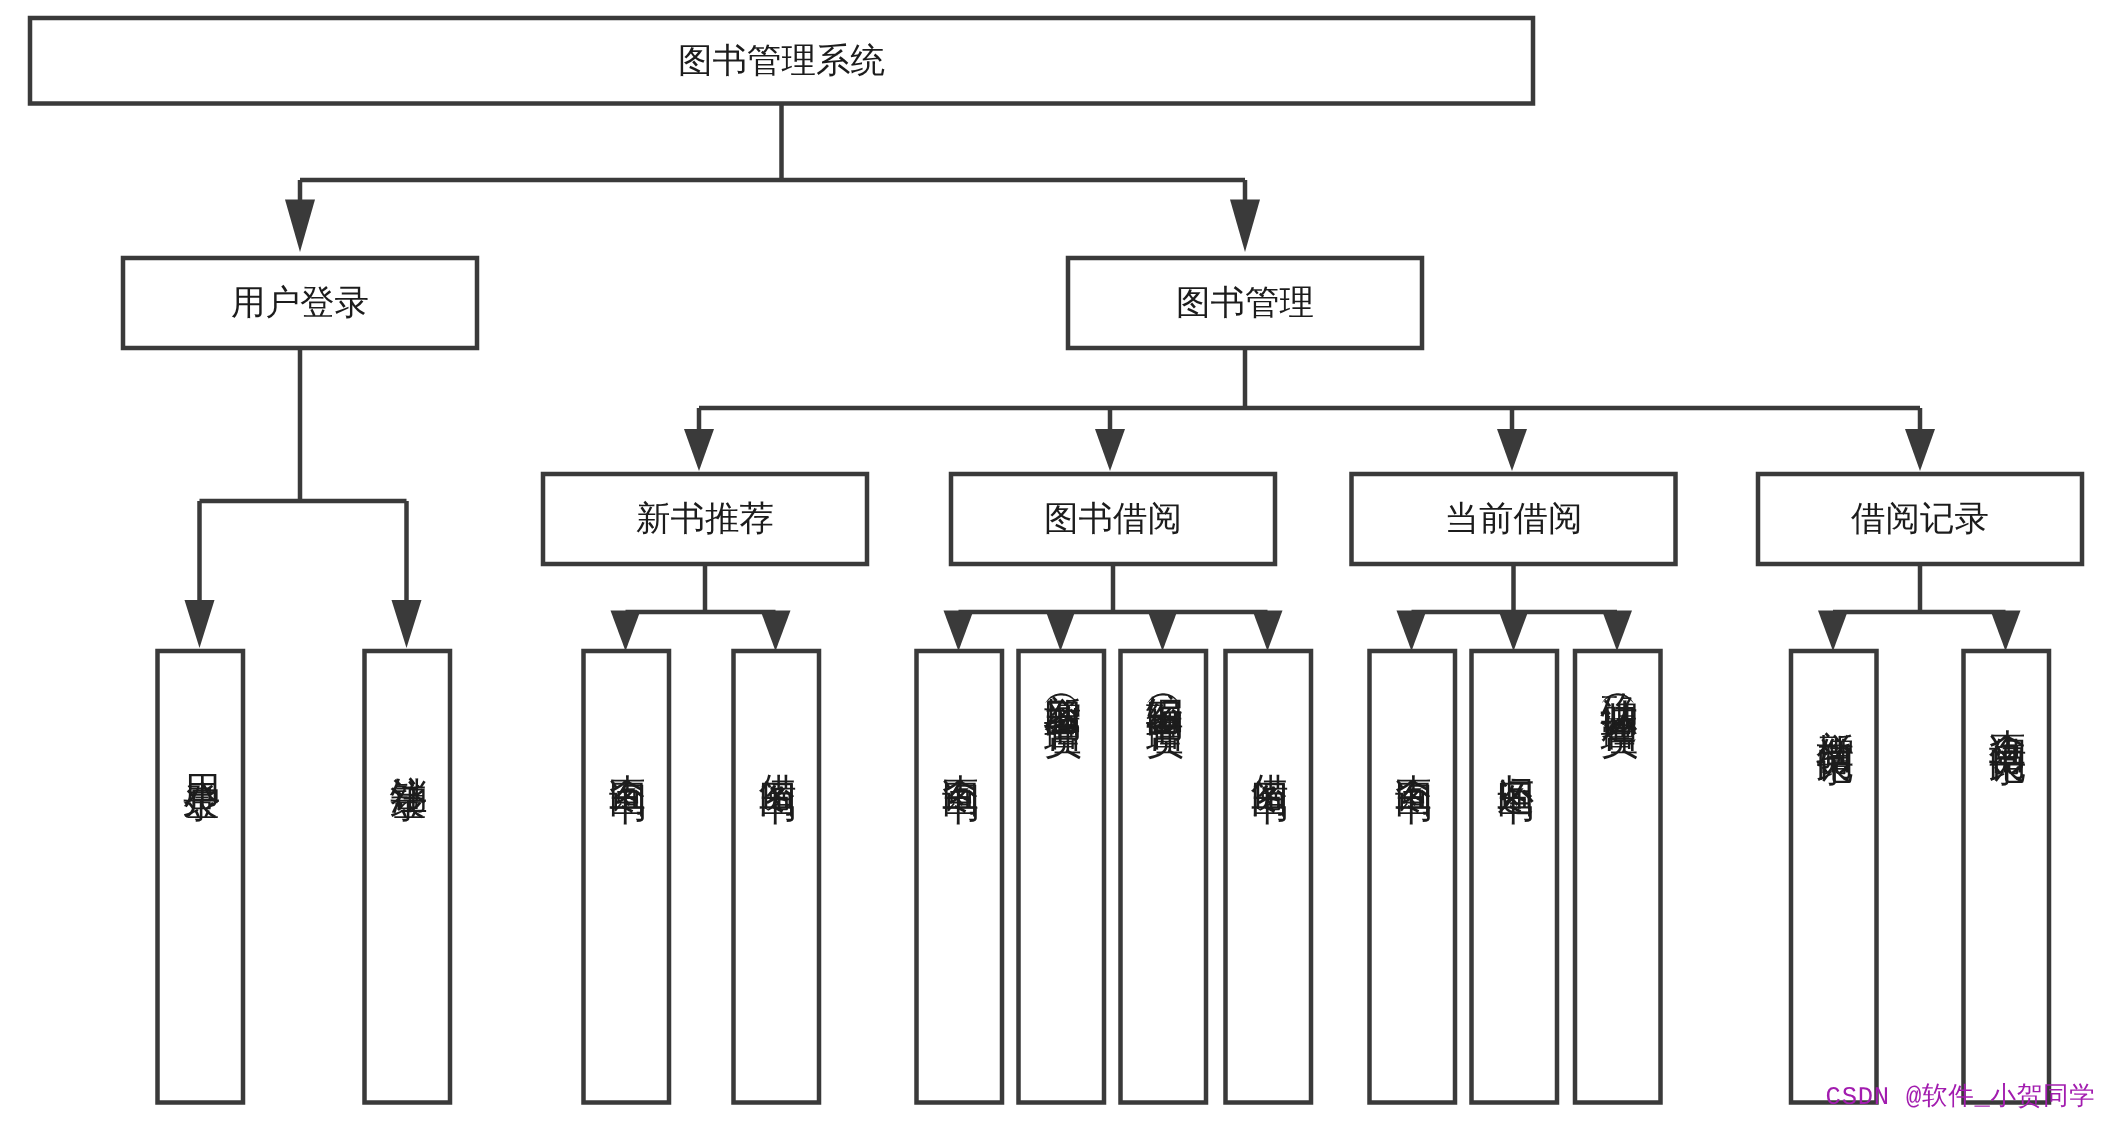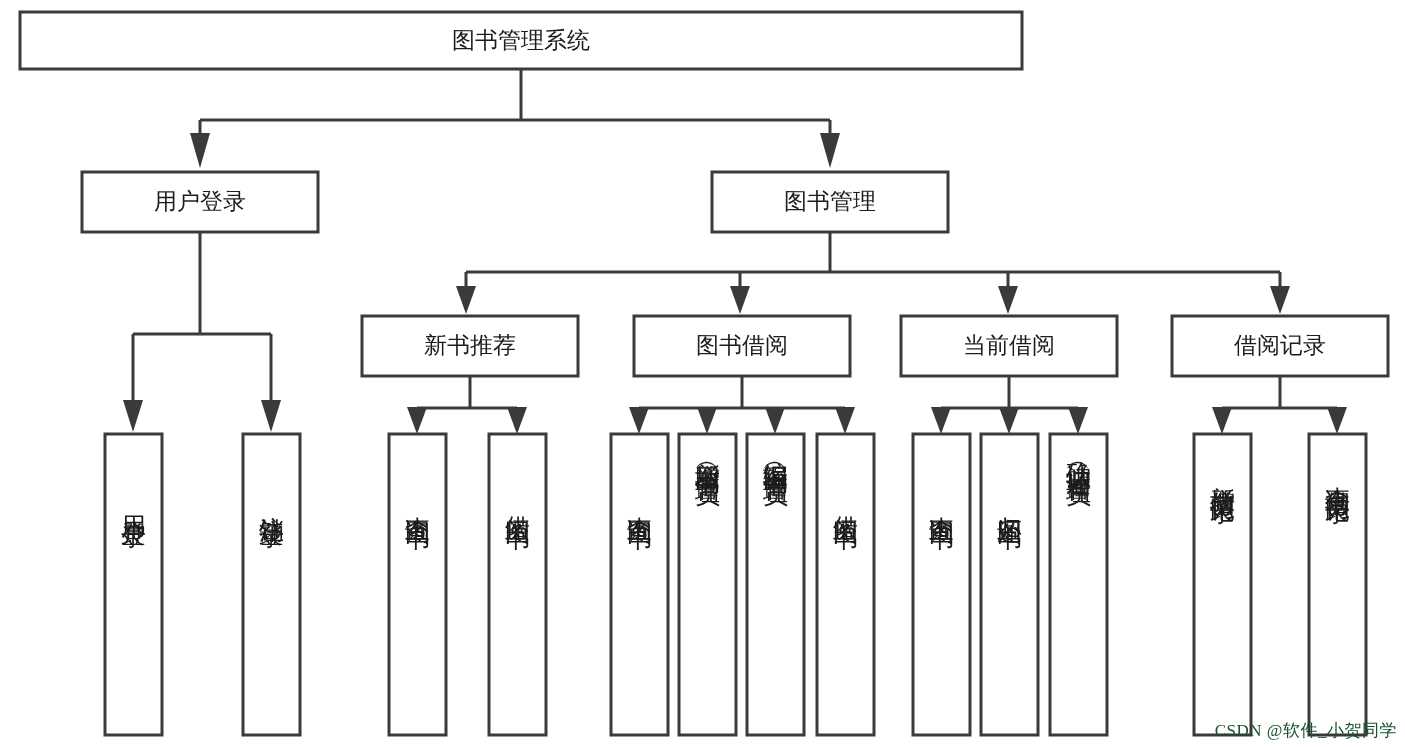--- a/index.html
+++ b/index.html
@@ -69,23 +69,23 @@
     line-height: 1.08;
     letter-spacing: 3px;
     color: #1c1c1c;
     white-space: nowrap;
     text-align: left;
   }
   .watermark {
     position: absolute;
     right: 8px;
     bottom: 5px;
-    font-family: Liberation Serif, serif;
+    font-family: Liberation Mono, monospace;
     font-size: 17px;
-    color: #14532d;
+    color: #a21caf;
     letter-spacing: 0.5px;
     white-space: nowrap;
     pointer-events: none;
   }
 </style>
 </head>
 <body>
 
 <div id="diagram-root">
 

